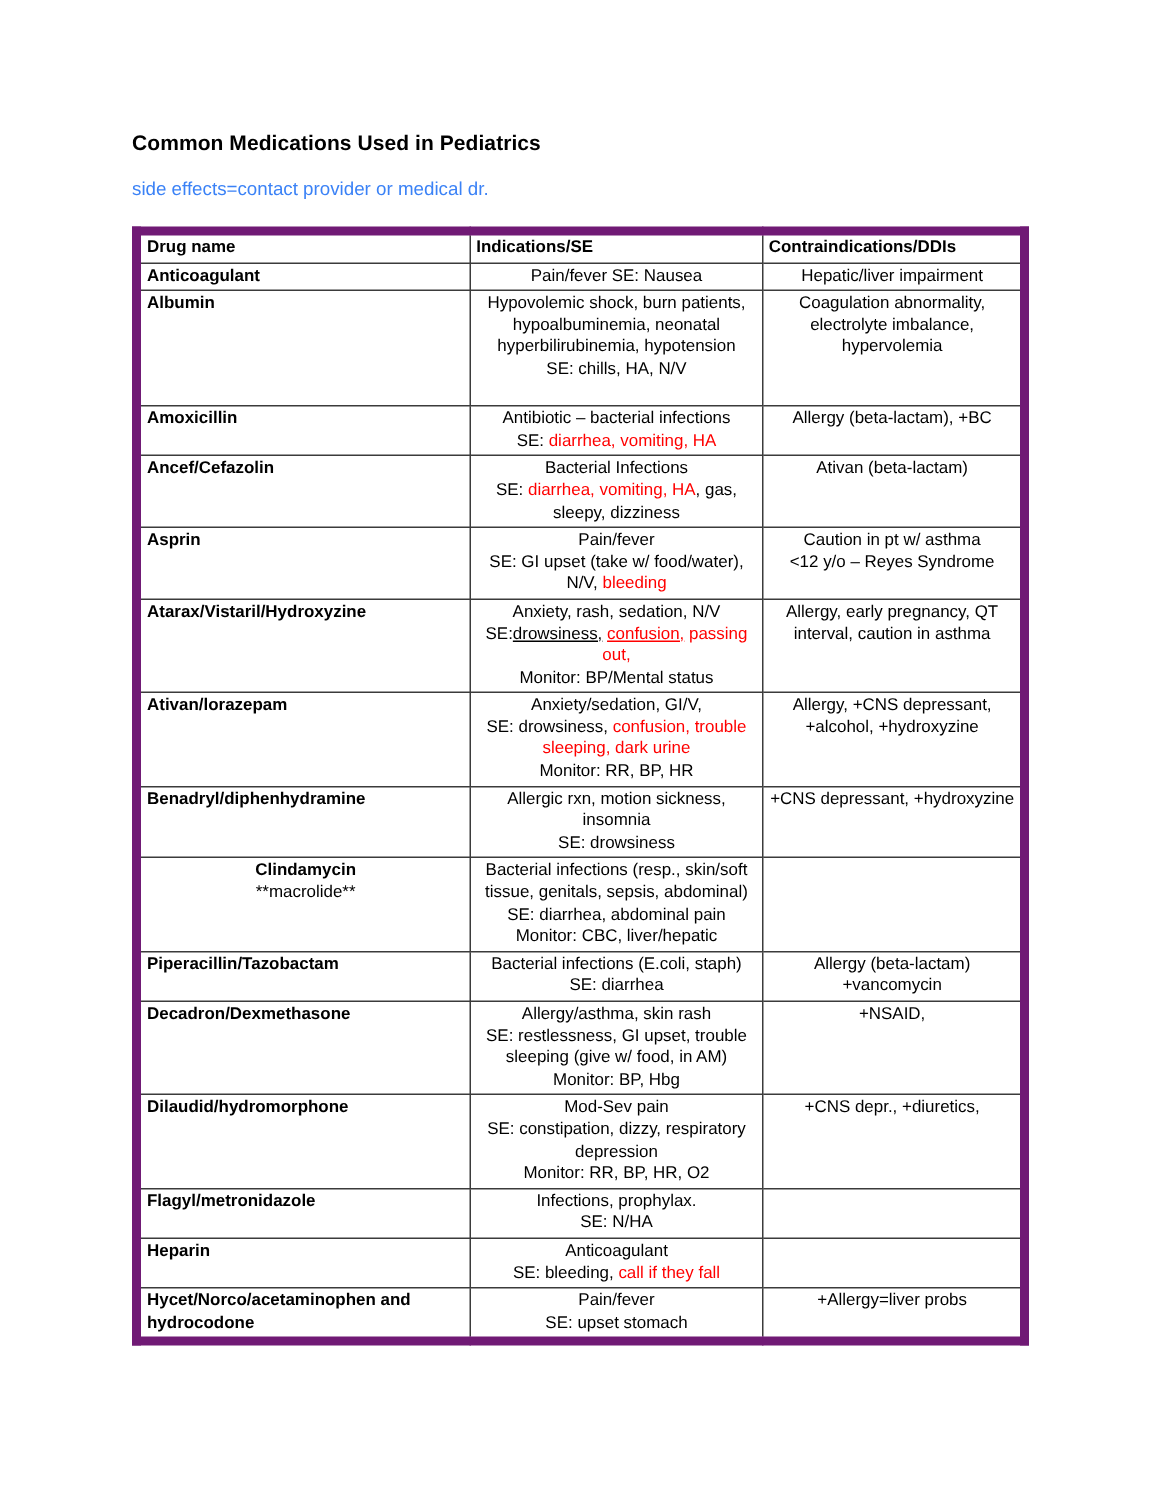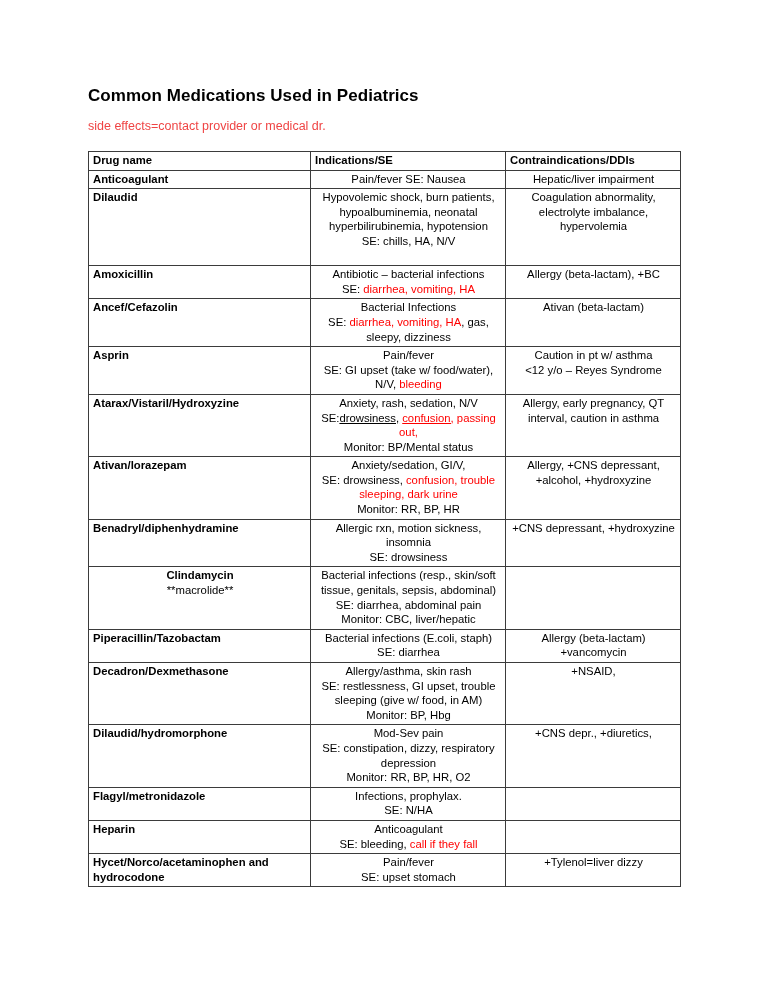--- a/index.html
+++ b/index.html
@@ -16,39 +16,39 @@
   }
   .page {
     position: relative;
     width: 768px;
     height: 994px;
     box-sizing: border-box;
     padding: 88px 88px 0 88px;
     background: #ffffff;
   }
   .doc-title {
-    font-size: 17px;
+    font-size: 14px;
     font-weight: bold;
     line-height: 15px;
     margin: 0 0 0 0;
     letter-spacing: 0.05px;
   }
   .doc-subtitle {
     font-size: 12.5px;
     font-weight: normal;
     line-height: 15px;
     margin: 16px 0 0 0;
-    color: #ef4444;
+    color: #3b82f6;
   }
   table.med-table {
     border-collapse: collapse;
     table-layout: fixed;
     width: 592px;
     margin-top: 17px;
-    border: 1px solid #701a75;
+    border: 6px solid #701a75;
   }
   table.med-table td {
     border: 1px solid #3b3b3b;
     vertical-align: top;
     padding: 1px 3px 2px 4px;
     font-size: 11.3px;
     line-height: 14.6px;
   }
   col.c1 { width: 222px; }
   col.c2 { width: 195px; }
@@ -92,21 +92,21 @@
         <td>
           <span class="cellwrap">Pain/fever SE: Nausea</span>
         </td>
         <td>
           <span class="cellwrap">Hepatic/liver impairment</span>
         </td>
       </tr>
 
       <tr>
         <td>
-          <span class="drug">Dilaudid</span>
+          <span class="drug">Albumin</span>
         </td>
         <td>
           <span class="cellwrap">Hypovolemic shock, burn patients, hypoalbuminemia, neonatal hyperbilirubinemia, hypotension</span>
           <span class="cellwrap">SE: chills, HA, N/V</span>
           <span class="blank-line"></span>
         </td>
         <td>
           <span class="cellwrap">Coagulation abnormality, electrolyte imbalance, hypervolemia</span>
         </td>
       </tr>
@@ -277,20 +277,20 @@
 
       <tr>
         <td>
           <span class="drug">Hycet/Norco/acetaminophen and hydrocodone</span>
         </td>
         <td>
           <span class="cellwrap">Pain/fever</span>
           <span class="cellwrap">SE: upset stomach</span>
         </td>
         <td>
-          <span class="cellwrap">+Tylenol=liver dizzy</span>
+          <span class="cellwrap">+Allergy=liver probs</span>
         </td>
       </tr>
 
     </tbody>
   </table>
 
 </div>
 
 </body></html>

